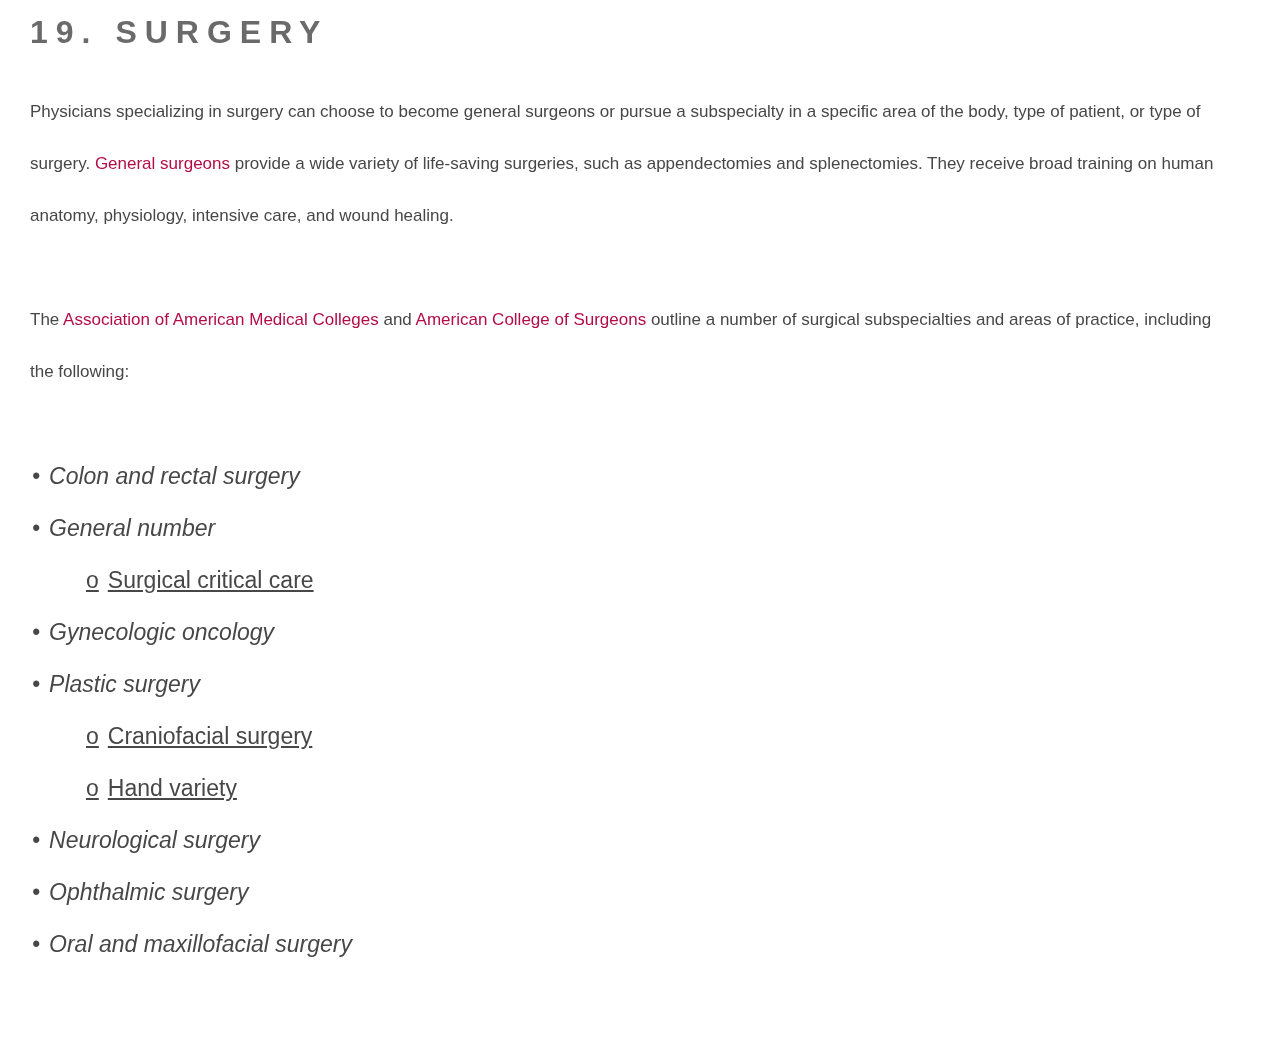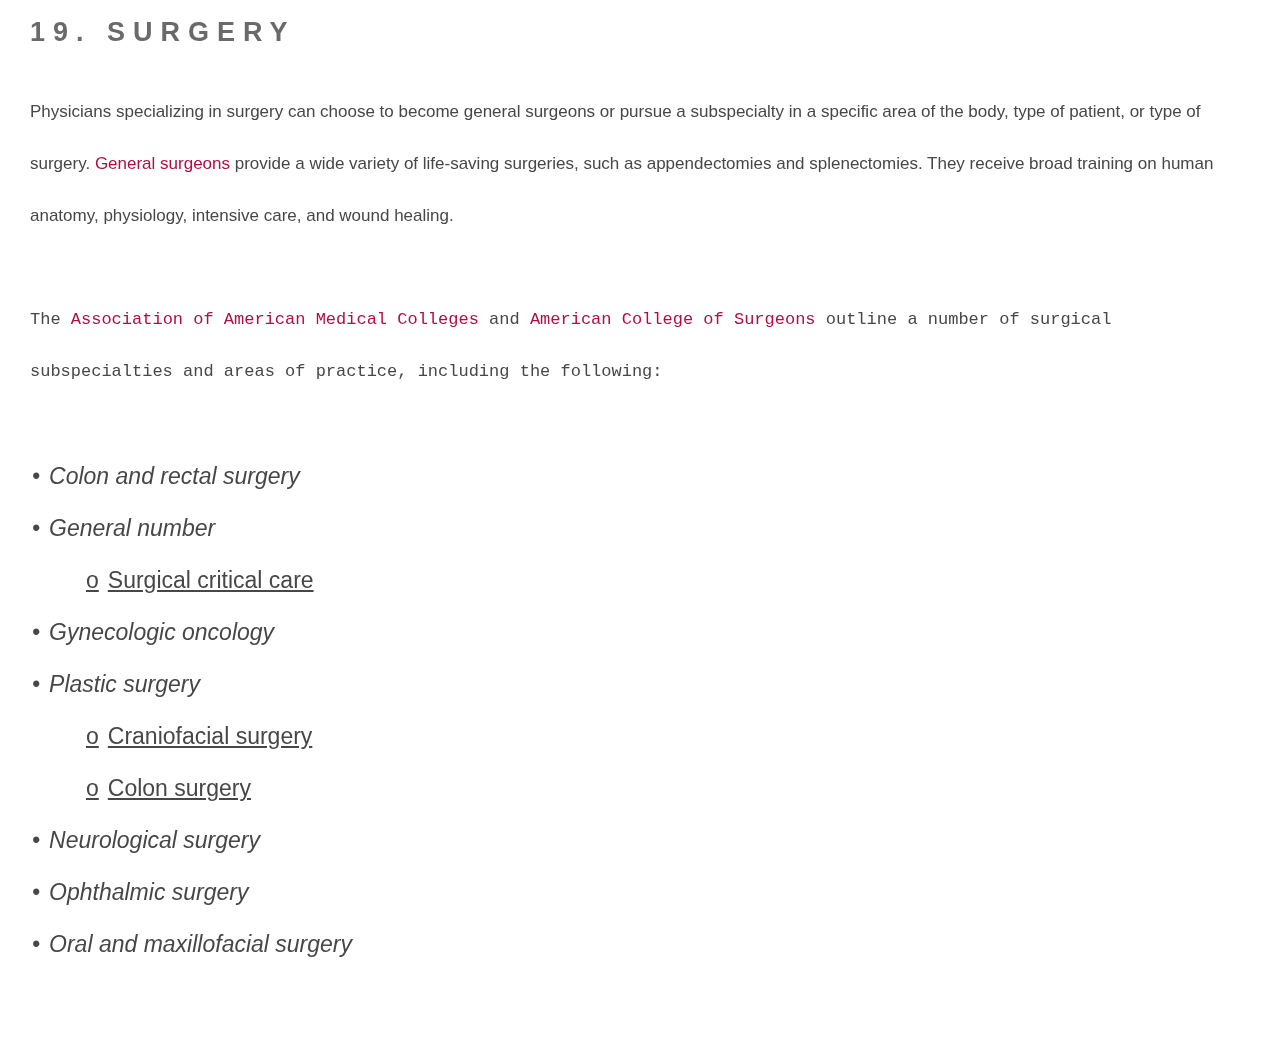--- a/index.html
+++ b/index.html
@@ -12,35 +12,34 @@
     height: 1062px;
     overflow: hidden;
     font-family: "Liberation Sans", sans-serif;
     color: var(--body-text, #474747);
   }
   .page {
     padding: 0 44px 0 30px;
   }
   .heading {
     margin: 14px 0 0 0;
-    font-size: 27px;
+    font-size: 32px;
     line-height: 36px;
     font-weight: bold;
     letter-spacing: 8px;
     color: var(--heading-text, #6a6a6a);
   }
   .para {
     margin: 36px 0 0 0;
     font-size: 17px;
     line-height: 52px;
     color: var(--body-text, #474747);
   }
   .para + .para {
     margin-top: 52px;
-    font-family: Liberation Mono, monospace;
   }
   a.link {
     color: var(--link, #b30d44);
     text-decoration: none;
     cursor: pointer;
   }
   .list {
     margin-top: 52px;
     font-size: 23px;
     line-height: 52px;
@@ -60,18 +59,18 @@
 
   <p class="para">The <a class="link">Association of American Medical Colleges</a> and <a class="link">American College of Surgeons</a> outline a number of surgical subspecialties and areas of practice, including the following:</p>
 
   <div class="list">
       <div class="list-item level-1"><span class="marker">•</span><span>Colon and rectal surgery</span></div>
       <div class="list-item level-1"><span class="marker">•</span><span>General number</span></div>
       <div class="list-item level-2"><span class="marker">o</span><span>Surgical critical care</span></div>
       <div class="list-item level-1"><span class="marker">•</span><span>Gynecologic oncology</span></div>
       <div class="list-item level-1"><span class="marker">•</span><span>Plastic surgery</span></div>
       <div class="list-item level-2"><span class="marker">o</span><span>Craniofacial surgery</span></div>
-      <div class="list-item level-2"><span class="marker">o</span><span>Colon surgery</span></div>
+      <div class="list-item level-2"><span class="marker">o</span><span>Hand variety</span></div>
       <div class="list-item level-1"><span class="marker">•</span><span>Neurological surgery</span></div>
       <div class="list-item level-1"><span class="marker">•</span><span>Ophthalmic surgery</span></div>
       <div class="list-item level-1"><span class="marker">•</span><span>Oral and maxillofacial surgery</span></div>
     </div>
 </div>
 
 </body></html>

